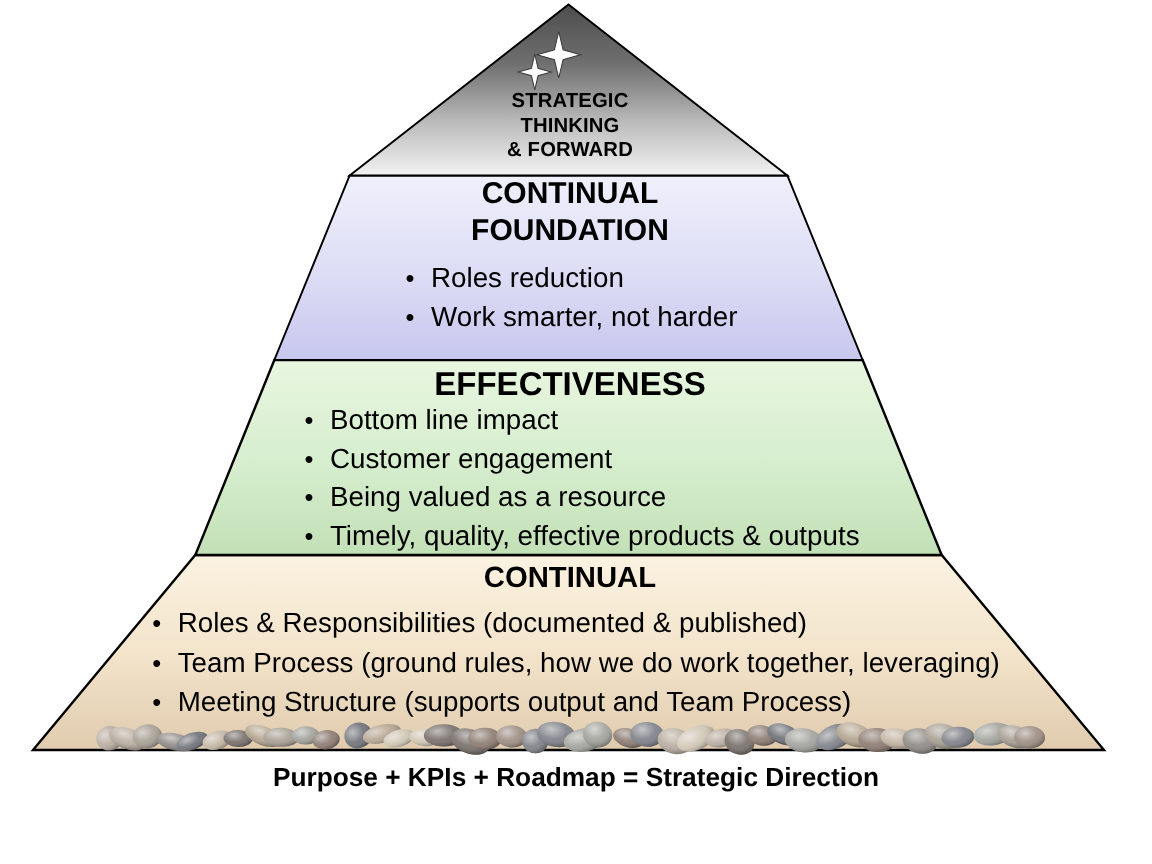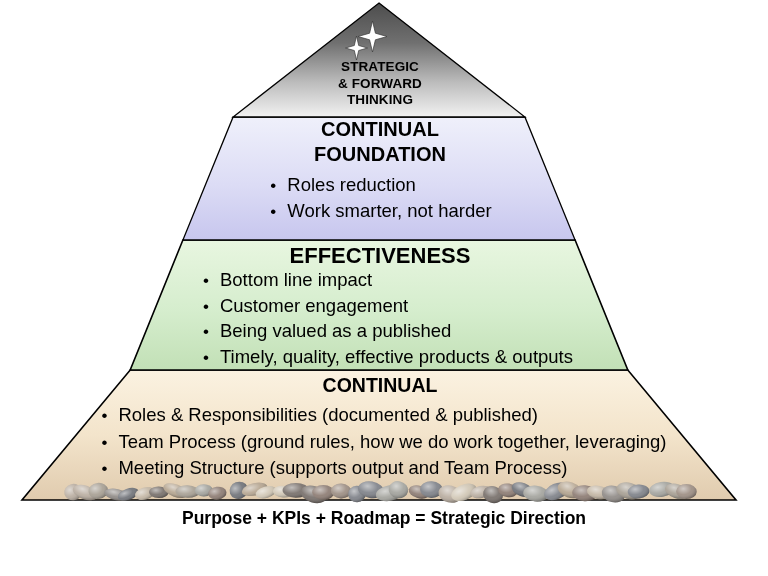--- a/index.html
+++ b/index.html
@@ -343,22 +343,22 @@
         </g>
         <g transform="rotate(0.7 686.4 491.5)">
           <ellipse cx="686.4" cy="491.5" rx="10.3" ry="7.5" fill="#9c8d82"></ellipse>
           <ellipse cx="686.4" cy="491.5" rx="10.3" ry="7.5" fill="url(#grad-stone)"></ellipse>
         </g>
       </g>
   </svg>
 
   <div class="layer-text" id="tier-strategic-text">
     <div>STRATEGIC</div>
+    <div>THINKING</div>
     <div>&amp; FORWARD</div>
-    <div>THINKING</div>
   </div>
 
   <div class="layer-text" id="tier-improvement-heading">
     <div>CONTINUAL</div>
     <div>FOUNDATION</div>
   </div>
   <div class="layer-text" id="tier-improvement-list">
     <div class="bullets">
       <div class="bullet-row">
         <span class="bullet-dot">•</span>
@@ -379,21 +379,21 @@
       <div class="bullet-row">
         <span class="bullet-dot">•</span>
         <span class="bullet-label">Bottom line impact</span>
       </div>
       <div class="bullet-row">
         <span class="bullet-dot">•</span>
         <span class="bullet-label">Customer engagement</span>
       </div>
       <div class="bullet-row">
         <span class="bullet-dot">•</span>
-        <span class="bullet-label">Being valued as a published</span>
+        <span class="bullet-label">Being valued as a resource</span>
       </div>
       <div class="bullet-row">
         <span class="bullet-dot">•</span>
         <span class="bullet-label">Timely, quality, effective products &amp; outputs</span>
       </div>
     </div>
   </div>
 
   <div class="layer-text" id="tier-foundation-heading">
     <div>CONTINUAL</div>

